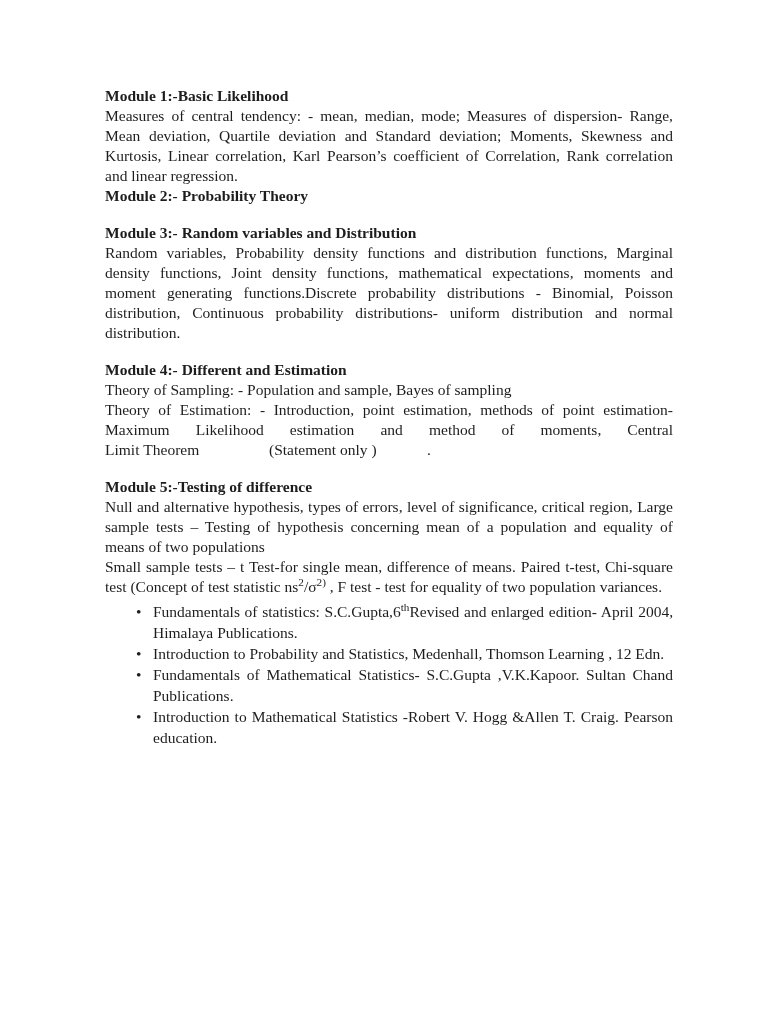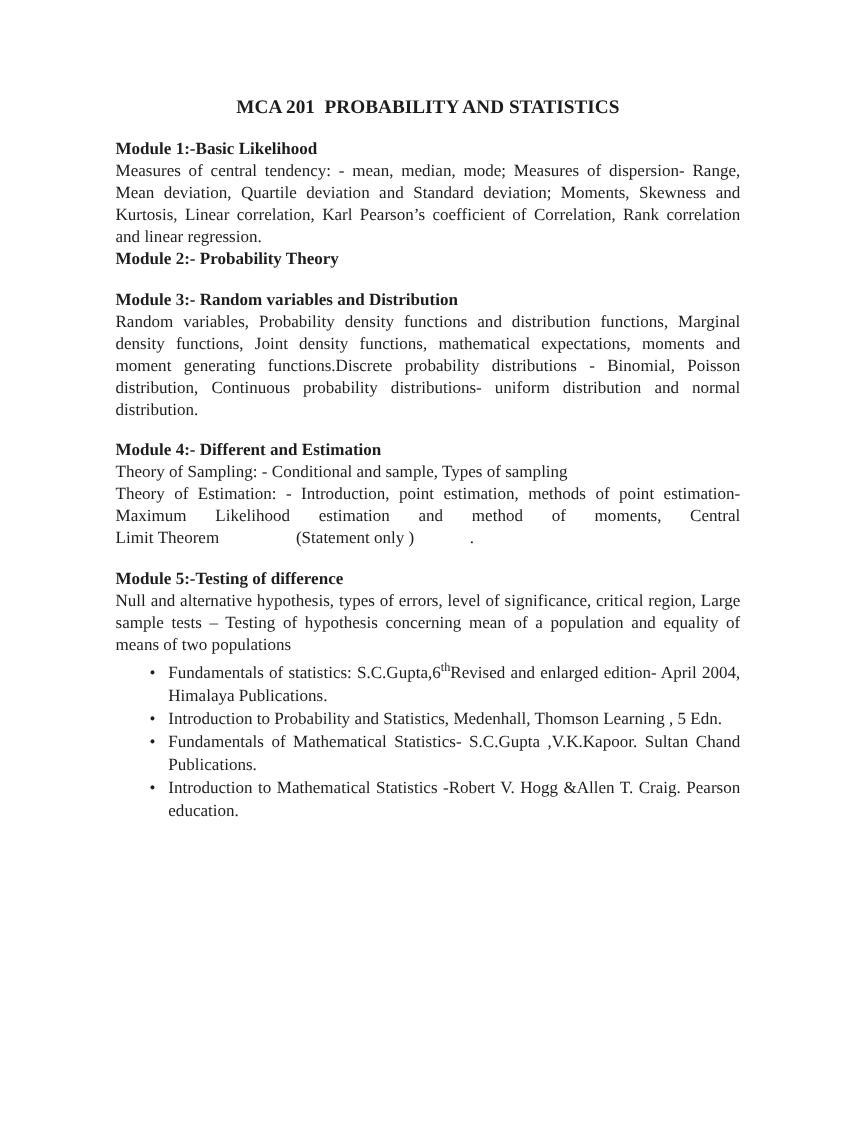--- a/index.html
+++ b/index.html
@@ -62,49 +62,49 @@
     position: absolute;
     left: -17px;
     top: 0;
   }
 </style>
 </head>
 <body>
 
 <div class="page">
 
-  <div class="doc-title">MCA 201&nbsp; PROBABILITY AND STATISTICS</div>
 
   <div>
     <div class="module-heading">Module 1:-Basic Likelihood</div>
     <p class="body-par">Measures of central tendency: - mean, median, mode; Measures of dispersion- Range, Mean deviation, Quartile deviation and Standard deviation; Moments, Skewness and Kurtosis, Linear correlation, Karl Pearson’s coefficient of Correlation, Rank correlation and linear regression.</p>
   </div>
 
   <div>
     <div class="module-heading">Module 2:- Probability Theory</div>
   </div>
 
   <div class="gap-before">
     <div class="module-heading">Module 3:- Random variables and Distribution</div>
     <p class="body-par">Random variables, Probability density functions and distribution functions, Marginal density functions, Joint density functions,  mathematical expectations, moments and moment generating functions.Discrete probability distributions - Binomial, Poisson distribution, Continuous probability distributions- uniform distribution and normal distribution.</p>
   </div>
 
   <div class="gap-before">
     <div class="module-heading">Module 4:- Different and Estimation</div>
-    <p class="body-par single-line">Theory of Sampling: - Conditional and sample, Types of sampling</p>
+    <p class="body-par single-line">Theory of Sampling: - Population and sample, Bayes of sampling</p>
     <p class="body-par">Theory of Estimation: - Introduction, point estimation, methods of point estimation-Maximum Likelihood estimation and method of moments, Central Limit&nbsp;Theorem&nbsp;&nbsp;&nbsp;&nbsp;&nbsp;&nbsp;&nbsp;&nbsp;&nbsp;&nbsp;&nbsp;&nbsp;&nbsp;&nbsp;&nbsp;&nbsp;&nbsp;&nbsp;(Statement&nbsp;only&nbsp;)&nbsp;&nbsp;&nbsp;&nbsp;&nbsp;&nbsp;&nbsp;&nbsp;&nbsp;&nbsp;&nbsp;&nbsp;&nbsp;.</p>
   </div>
 
   <div class="gap-before">
     <div class="module-heading">Module 5:-Testing of difference</div>
     <p class="body-par">Null and alternative hypothesis, types of errors, level of significance, critical region,  Large sample tests – Testing  of  hypothesis  concerning mean of a population and equality  of means of two populations</p>
+    <p class="body-par"><span>Small sample tests  – t Test-for single mean, difference of means. Paired t-test, Chi-square test (Concept of test statistic ns</span><sup>2</sup><span>/σ</span><sup>2)</sup><span> , F test - test for equality of two population variances.</span></p>
   </div>
 
   <div>
     <ul class="refs-list">
       <li><span class="bullet">•</span><span>Fundamentals of statistics: S.C.Gupta,6</span><sup>th</sup><span>Revised and enlarged edition- April 2004, Himalaya Publications.</span></li>
-      <li><span class="bullet">•</span><span>Introduction to Probability and Statistics, Medenhall, Thomson Learning , 5 Edn.</span></li>
+      <li><span class="bullet">•</span><span>Introduction to Probability and Statistics, Medenhall, Thomson Learning , 12 Edn.</span></li>
       <li><span class="bullet">•</span><span>Fundamentals of Mathematical Statistics- S.C.Gupta ,V.K.Kapoor. Sultan Chand Publications.</span></li>
       <li><span class="bullet">•</span><span>Introduction to Mathematical Statistics -Robert V. Hogg &amp;Allen T. Craig. Pearson education.</span></li>
     </ul>
   </div>
 
 </div>
 
 </body></html>

